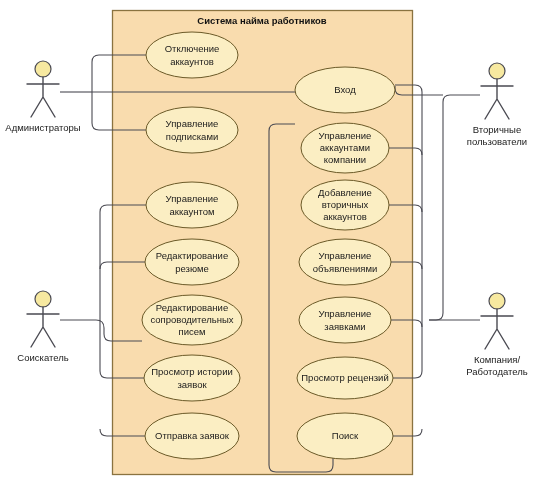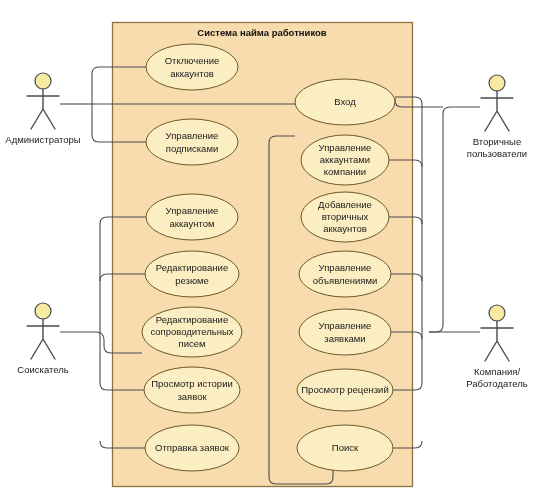--- a/index.html
+++ b/index.html
@@ -10,21 +10,21 @@
   body {
     width: 550px;
     height: 488px;
     position: relative;
     font-family: "Liberation Sans", "DejaVu Sans", sans-serif;
     overflow: hidden;
   }
   #diagram-root {
     position: absolute;
     left: 0; top: 0;
-    width: 550px; height: 392px; margin-top: 12px;
+    width: 550px; height: 392px;
   }
   svg#canvas {
     position: absolute;
     left: 0; top: 0;
     width: 550px;
     height: 488px;
     display: block;
   }
   .uc-text {
     font-family: "Liberation Sans", "DejaVu Sans", sans-serif;

